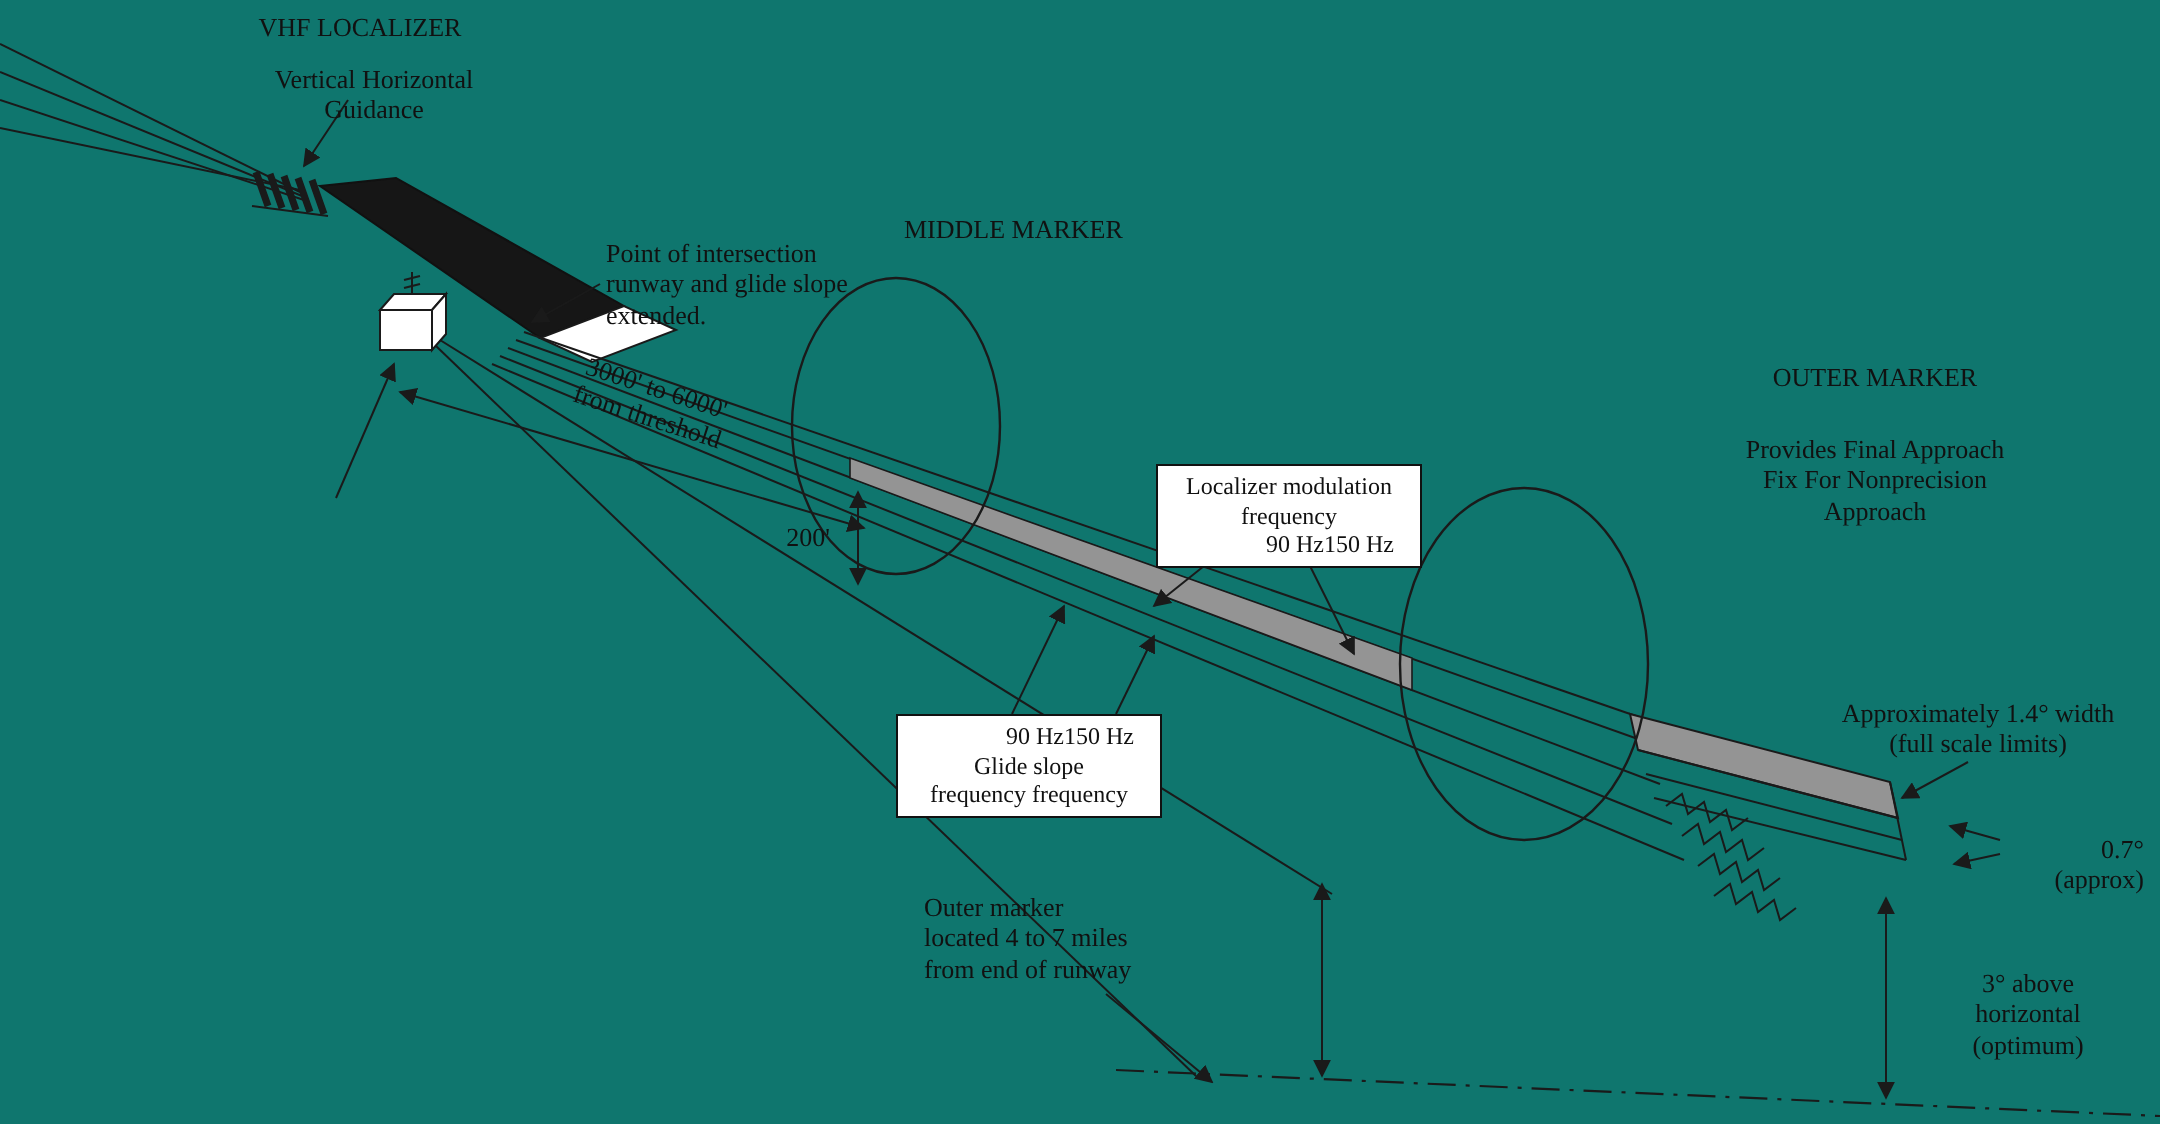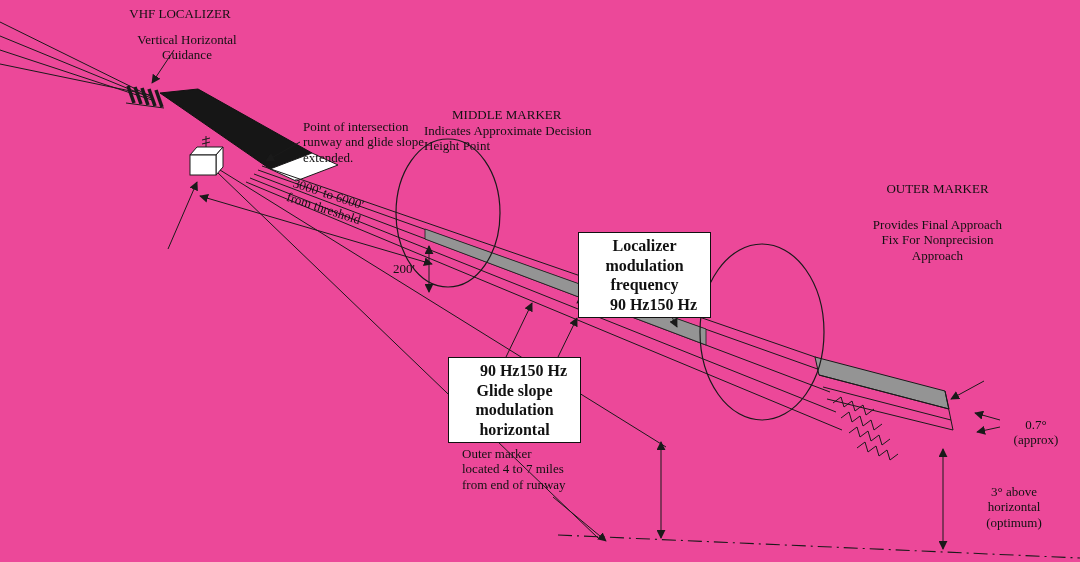--- a/index.html
+++ b/index.html
@@ -1,25 +1,25 @@
 <!DOCTYPE html>
 <html><head>
 <meta charset="utf-8">
 <style>
   * { margin:0; padding:0; box-sizing:border-box; }
   html,body { background:#ffffff; }
   body { font-family:"Liberation Serif", serif; color:#111; }
-  #stage { position:relative; width:1080px; height:562px; background:#ec4899; overflow:hidden; }
+  #stage { position:relative; width:1080px; height:562px; background:#0f766e; overflow:hidden; }
   #stage svg { position:absolute; left:0; top:0; }
   .lbl { position:absolute; font-size:13px; line-height:1.18; color:#111; white-space:pre-line; }
   .center { text-align:center; }
   .left { text-align:left; }
   .rot { transform:rotate(18deg); transform-origin:50% 50%; }
   .box { position:absolute; border:1.2px solid #111; background:#ffffff; text-align:center;
-         font-size:16px; line-height:1.22; padding:3px 4px;font-weight:bold; }
+         font-size:12px; line-height:1.22; padding:3px 4px; }
   .freqs { display:flex; justify-content:flex-end; padding:0 9px; }
   .om-title { margin-bottom:5px; }
 </style>
 </head>
 <body>
 
 <div id="stage">
 
   <svg width="1080" height="562" viewBox="0 0 1080 562">
     <defs>
@@ -115,22 +115,20 @@
 
   <div class="lbl center" style="left:115px; top:6px; width:130px;">VHF LOCALIZER</div>
   <div class="lbl center" style="left:112px; top:32px; width:150px;">Vertical Horizontal Guidance</div>
 
 
   <div class="lbl left" style="left:303px; top:119px; width:160px;">Point of intersection
 runway and glide slope
 extended.</div>
 
   <div class="lbl left" style="left:452px; top:107px; width:160px;">MIDDLE MARKER</div>
-  <div class="lbl left" style="left:424px; top:123px; width:220px;">Indicates Approximate Decision
-Height Point</div>
 
   <div class="lbl center" style="left:845px; top:166px; width:185px;">
     <div class="om-title">OUTER MARKER</div>
     <div>Provides Final Approach
 Fix For Nonprecision
 Approach</div>
   </div>
 
   <div class="lbl center rot" style="left:256px; top:186px; width:140px;">3000' to 6000'
 from threshold</div>
@@ -145,25 +143,27 @@
       <span>150 Hz</span>
     </div>
   </div>
 
   <div class="box" style="left:448px; top:357px; width:133px;">
     <div class="freqs">
       <span>90 Hz</span>
       <span>150 Hz</span>
     </div>
     <div>Glide slope</div>
-    <div>modulation horizontal</div>
+    <div>frequency frequency</div>
   </div>
 
+  <div class="lbl center" style="left:898px; top:349px; width:182px;">Approximately 1.4° width
+(full scale limits)</div>
 
-  <div class="lbl center" style="left:1000px; top:417px; width:72px;">0.7°
+  <div class="lbl center" style="left:1000px; top:417px; width:72px;text-align:right;">0.7°
 (approx)</div>
 
   <div class="lbl center" style="left:962px; top:484px; width:104px;">3° above
 horizontal
 (optimum)</div>
 
   <div class="lbl left" style="left:462px; top:446px; width:150px;">Outer marker
 located 4 to 7 miles
 from end of runway</div>
 

